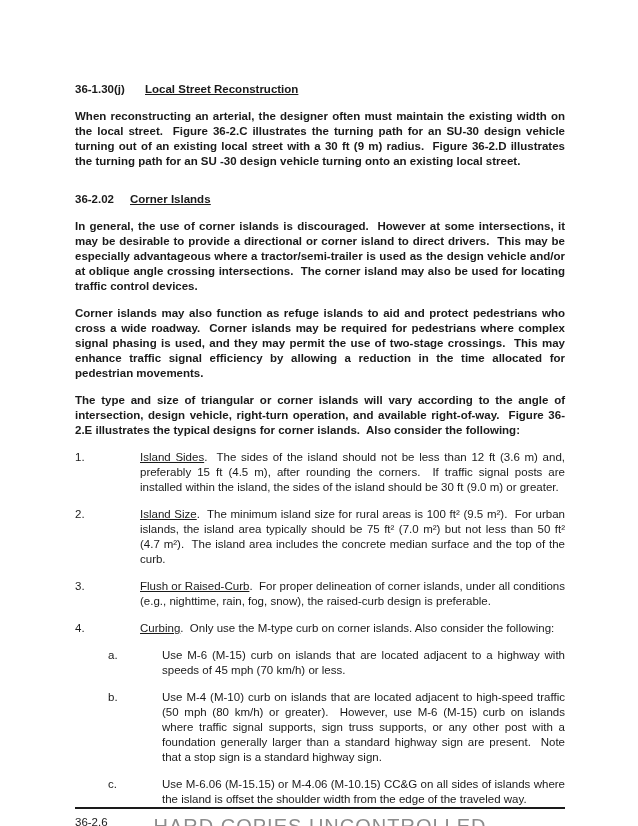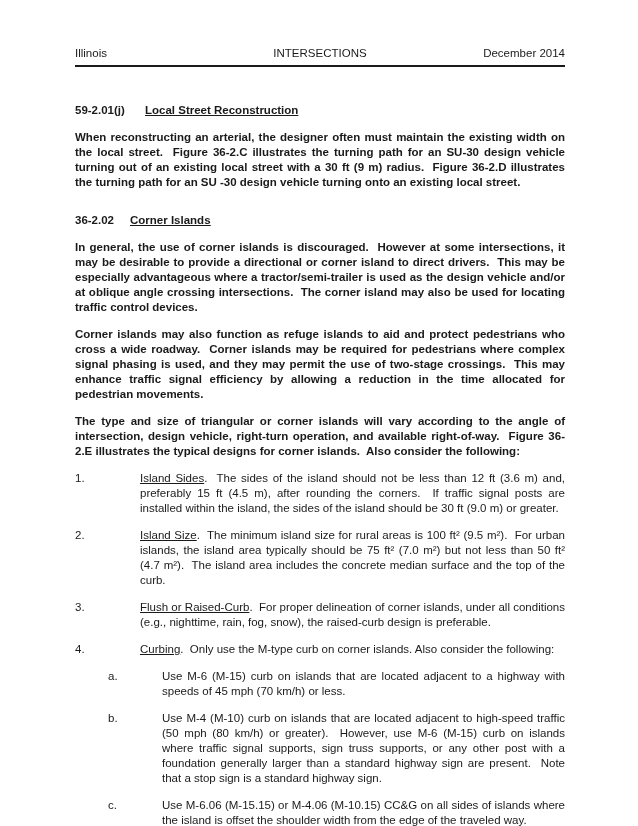--- a/index.html
+++ b/index.html
@@ -53,28 +53,23 @@
     font-size:20px;
     letter-spacing:1px;
     line-height:26px;
   }
 </style>
 </head>
 <body>
 
 <div class="page">
 
-  <div class="hdr">
-    <span>Illinois</span>
-    <span class="c">INTERSECTIONS</span>
-    <span>December 2014</span>
-  </div>
 
   <div class="heading">
-    <span class="num1">59-2.01(j)</span><span class="title">Local Street Reconstruction</span>
+    <span class="num1">36-1.30(j)</span><span class="title">Local Street Reconstruction</span>
   </div>
 
   <div class="para">When reconstructing an arterial, the designer often must maintain the existing width on the local street.  Figure 36-2.C illustrates the turning path for an SU-30 design vehicle turning out of an existing local street with a 30 ft (9 m) radius.  Figure 36-2.D illustrates the turning path for an SU -30 design vehicle turning onto an existing local street.</div>
 
   <div class="heading h2gap">
     <span class="num2">36-2.02</span><span class="title">Corner Islands</span>
   </div>
 
   <div class="para">In general, the use of corner islands is discouraged.  However at some intersections, it may be desirable to provide a directional or corner island to direct drivers.  This may be especially advantageous where a tractor/semi-trailer is used as the design vehicle and/or at oblique angle crossing intersections.  The corner island may also be used for locating traffic control devices.</div>
   <div class="para">Corner islands may also function as refuge islands to aid and protect pedestrians who cross a wide roadway.  Corner islands may be required for pedestrians where complex signal phasing is used, and they may permit the use of two-stage crossings.  This may enhance traffic signal efficiency by allowing a reduction in the time allocated for pedestrian movements.</div>

